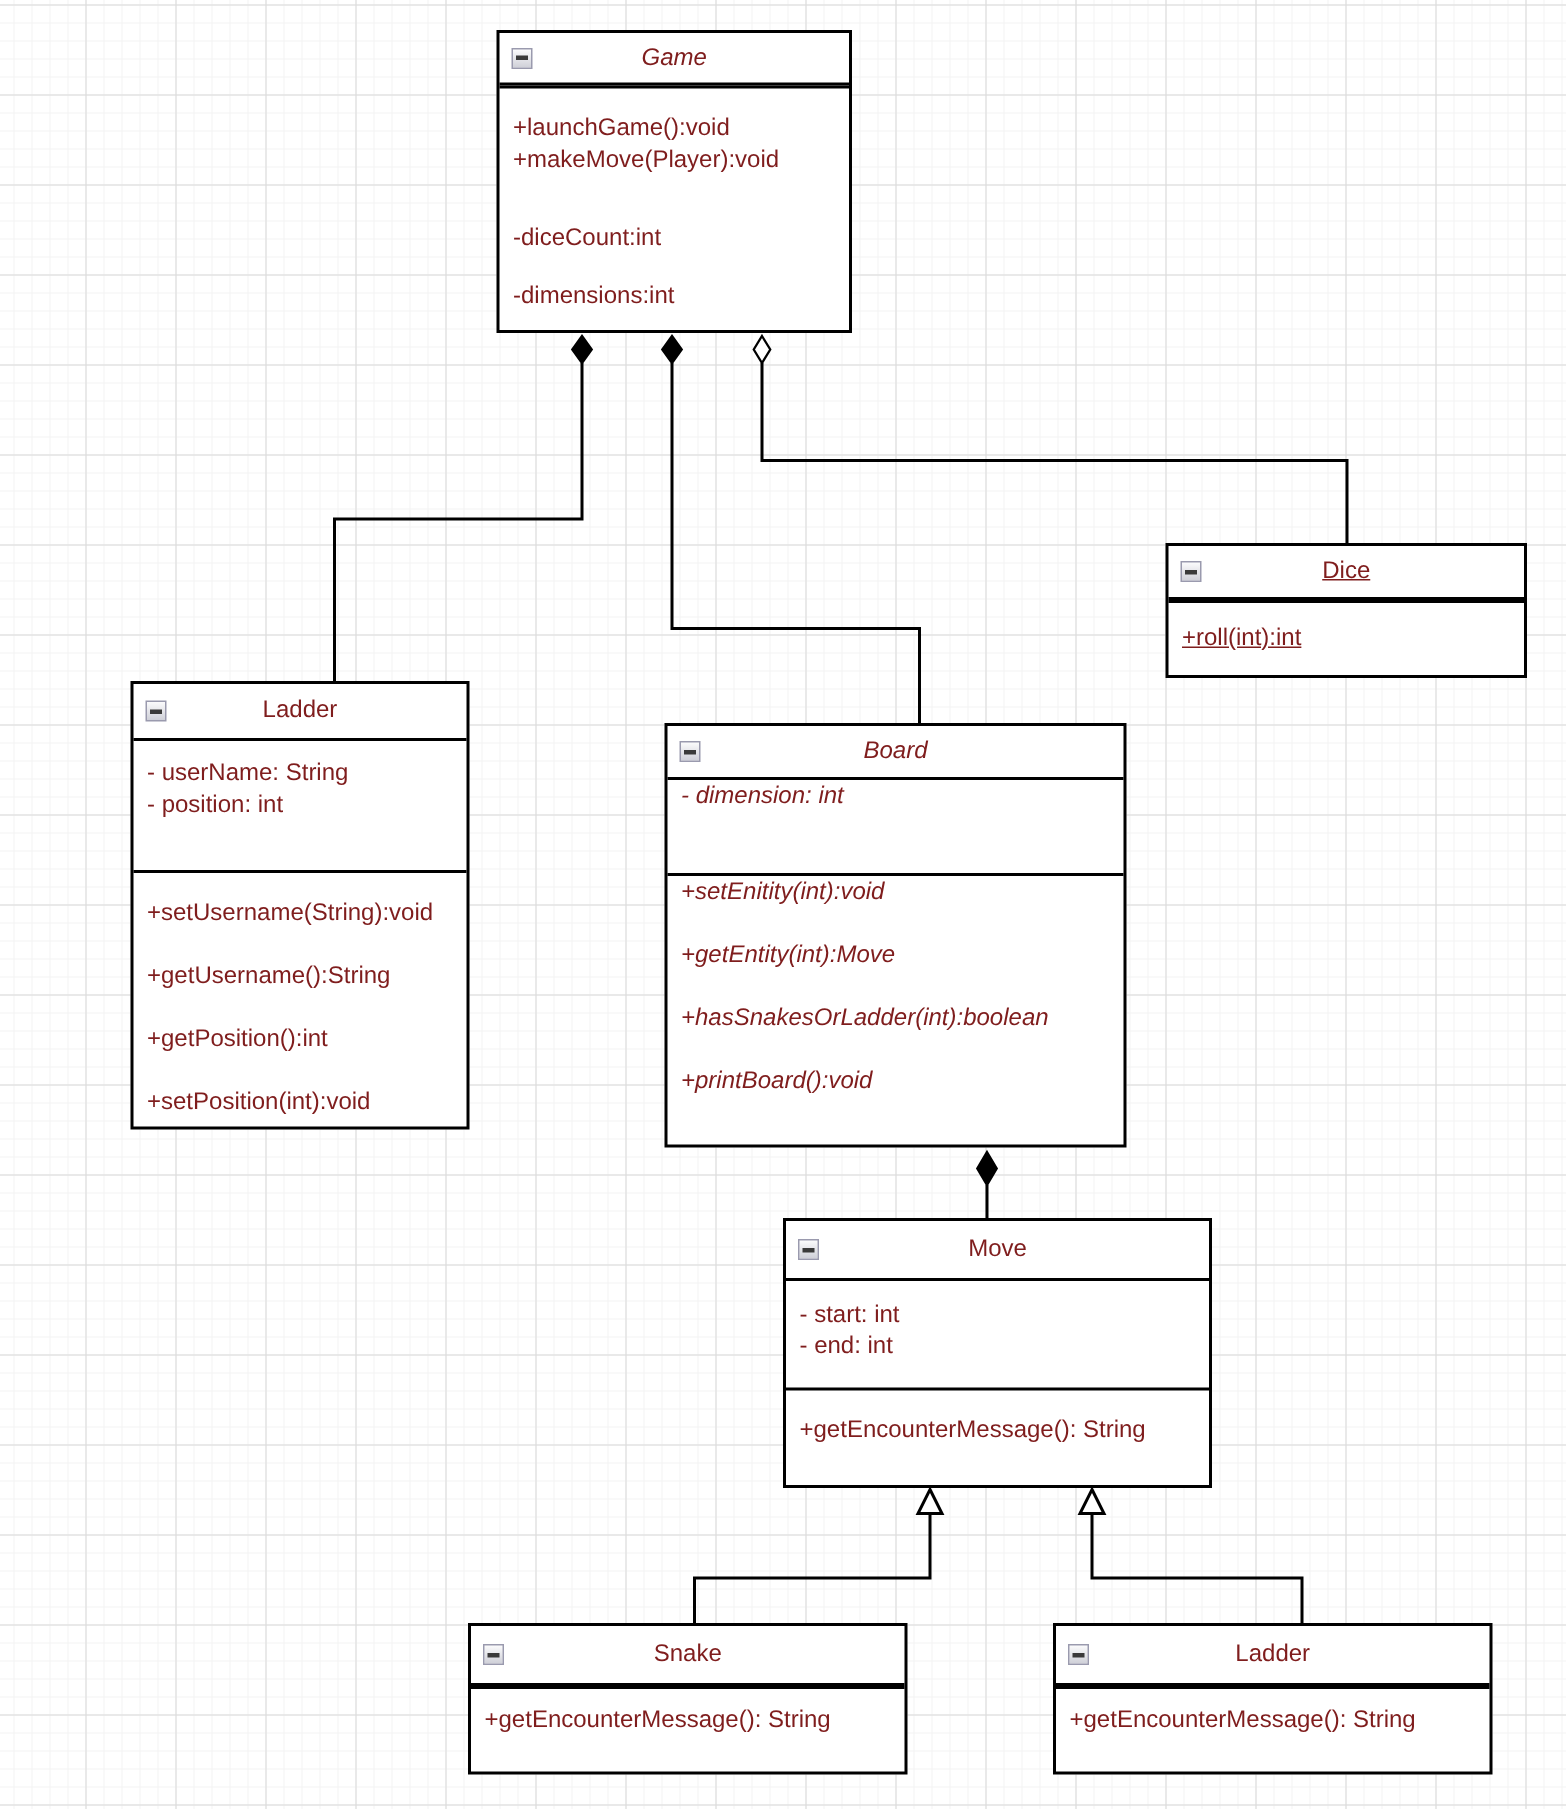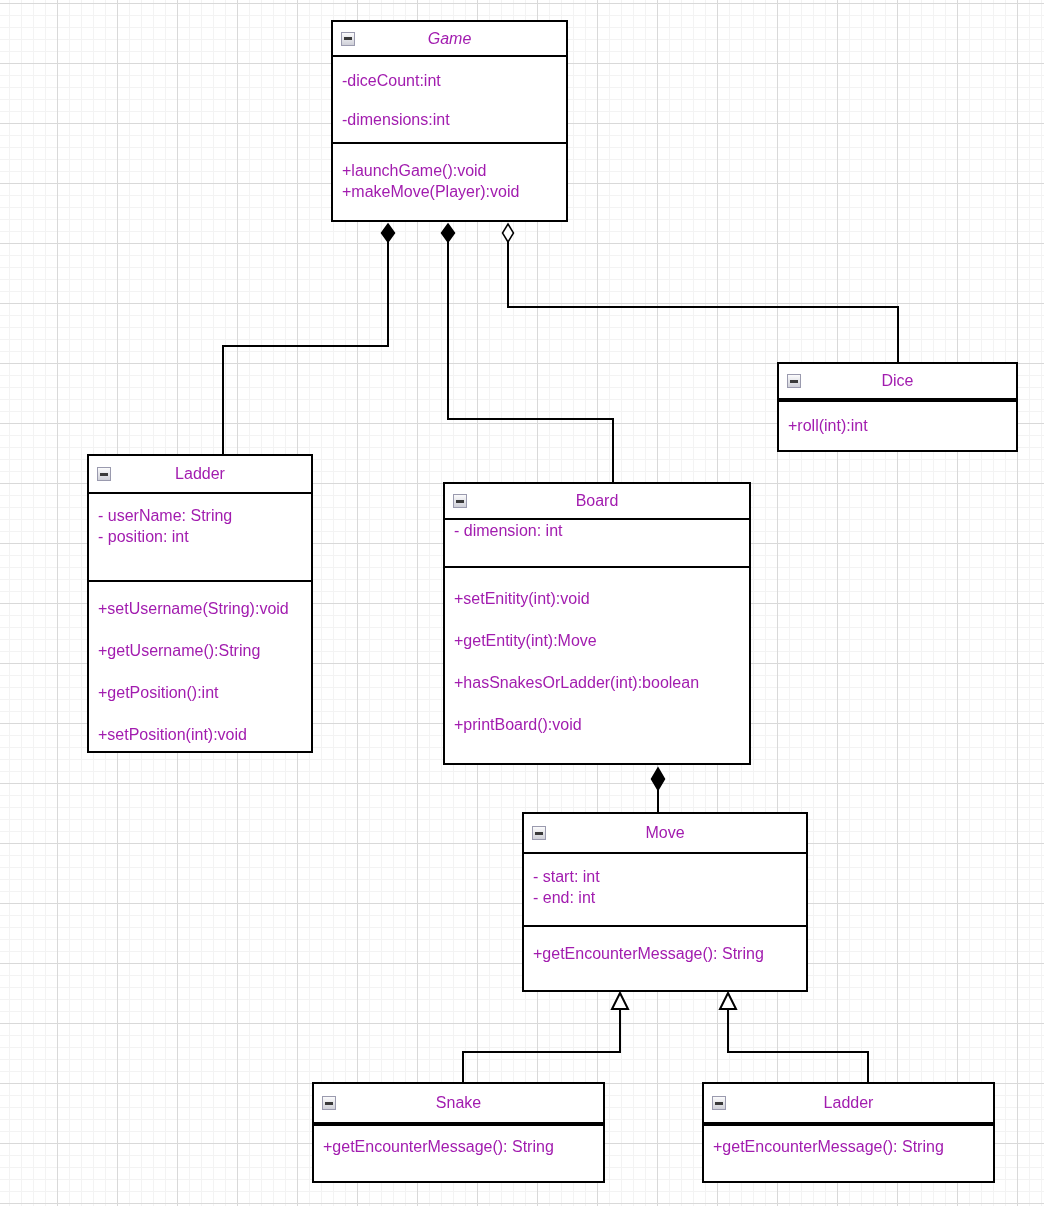--- a/index.html
+++ b/index.html
@@ -25,21 +25,21 @@
     left: 0; top: 0;
     width: 1044px; height: 1206px;
   }
 
   .uml-class {
     position: absolute;
     background: #ffffff;
     border: 2px solid #000000;
     display: flex;
     flex-direction: column;
-    color: #a21caf;
+    color: #7f1d1d;
     font-size: 16px;
   }
 
   .uml-header {
     position: relative;
     flex: 0 0 auto;
     border-bottom: 2px solid #000000;
     display: flex;
     align-items: center;
     justify-content: center;
@@ -73,34 +73,34 @@
     overflow: hidden;
   }
 
   
   .game   { left: 331px; top: 20px;   width: 237px; height: 202px; }
   .game .uml-header   { height: 35px; }
   .game .uml-attrs    { height: 85px; padding-top: 13px; }
   .game .uml-attrs .member + .member { margin-top: 18px; }
   .game .uml-methods  { padding-top: 16px; }
 
-  .dice   { left: 777px; top: 362px;  width: 241px; height: 90px; }
+  .dice   { left: 777px; top: 362px;  width: 241px; height: 90px; text-decoration: underline; }
   .dice .uml-header   { height: 36px; }
   .dice .uml-methods  { padding-top: 13px; }
 
   .player { left: 87px;  top: 454px;  width: 226px; height: 299px; }
   .player .uml-header  { height: 38px; }
   .player .uml-attrs   { height: 86px; padding-top: 11px; }
   .player .uml-methods { padding-top: 16px; }
   .player .uml-methods .member + .member { margin-top: 21px; }
 
-  .board  { left: 443px; top: 482px;  width: 308px; height: 283px; }
+  .board  { left: 443px; top: 482px;  width: 308px; height: 283px; font-style: italic; }
   .board .uml-header   { height: 36px; }
   .board .uml-attrs    { height: 46px; }
-  .board .uml-methods  { padding-top: 20px; }
+  .board .uml-methods  { padding-top: 0; margin-top: 16px; }
   .board .uml-methods .member + .member { margin-top: 21px; }
 
   .move   { left: 522px; top: 812px;  width: 286px; height: 180px; justify-content: flex-end; }
   .move .uml-header    { height: 40px; }
   .move .uml-attrs     { height: 71px; padding-top: 12px; }
   .move .uml-methods   { padding-top: 16px; }
 
   .snake  { left: 312px; top: 1082px; width: 293px; height: 101px; }
   .ladder { left: 702px; top: 1082px; width: 293px; height: 101px; }
   .snake .uml-header, .ladder .uml-header { height: 40px; }
@@ -144,27 +144,27 @@
     </g>
   </svg>
 
   <div class="uml-class game abstract">
     <div class="uml-header">
       <span class="collapse-btn">
           <span class="minus-bar"></span>
         </span>
       <span class="uml-title">Game</span>
     </div>
+    <div class="compartment uml-methods">
+      <div class="member">+launchGame():void</div>
+      <div class="member">+makeMove(Player):void</div>
+    </div>
     <div class="compartment uml-attrs">
       <div class="member">-diceCount:int</div>
       <div class="member">-dimensions:int</div>
-    </div>
-    <div class="compartment uml-methods">
-      <div class="member">+launchGame():void</div>
-      <div class="member">+makeMove(Player):void</div>
     </div>
   </div>
 
   <div class="uml-class dice">
     <div class="uml-header">
       <span class="collapse-btn">
           <span class="minus-bar"></span>
         </span>
       <span class="uml-title">Dice</span>
     </div>

